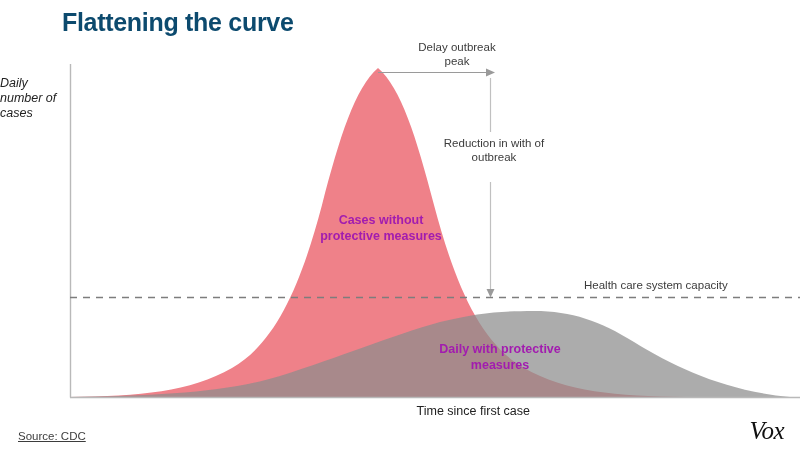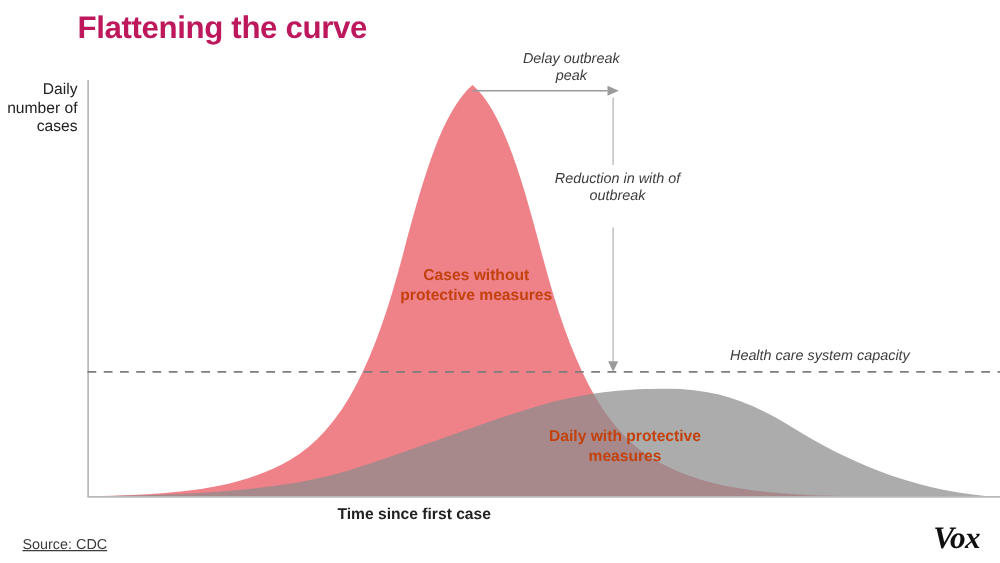--- a/index.html
+++ b/index.html
@@ -10,67 +10,66 @@
     position:relative;
     overflow:hidden;
   }
 
   #chart-title {
     position:absolute;
     left:62px; top:8px;
     font-size:25px;
     font-weight:bold;
     letter-spacing:-0.3px;
-    color:#be185d;
+    color:#0c4a6e;
     white-space:nowrap;
   }
 
   #plot { position:absolute; left:0; top:0; width:800px; height:450px; }
   #plot svg { display:block; }
 
   .axis-title {
     position:absolute;
     font-size:12.5px;
     color:#222222;
     line-height:15px;
   }
   #y-axis-title {
-    left:0px; top:64px;
+    left:0px; top:76px;
     width:62px;
-    text-align:right;
+    text-align:left;
     white-space:pre-line;
+    font-style:italic;
   }
   #x-axis-title {
     left:270px; top:404px;
     width:260px;
-    text-align:left;
-    font-weight:bold;
+    text-align:right;
   }
 
   .annot {
     position:absolute;
-    font-style:italic;
     font-size:11.5px;
     color:#3c3c3c;
     line-height:14px;
     text-align:center;
     white-space:pre-line;
   }
   #annot-delay { left:372px; top:40px; width:170px; }
   #annot-reduction { left:428px; top:136px; width:132px; }
   #annot-capacity {
     left:584px; top:278px;
     width:220px;
     text-align:left;
     font-size:11.5px;
   }
 
   .curve-label {
     position:absolute;
-    color:#c2410c;
+    color:#a21caf;
     font-weight:bold;
     font-size:12.5px;
     line-height:16px;
     text-align:center;
     white-space:pre-line;
   }
   #label-without { left:300px; top:212px; width:162px; }
   #label-with { left:410px; top:341px; width:180px; }
 
   #source {
@@ -79,21 +78,21 @@
     font-size:11.5px;
     color:#3d3d3d;
     text-decoration:underline;
   }
 
   #vox-logo {
     position:absolute;
     right:16px; top:418px;
     font-family:"Liberation Serif", serif;
     font-style:italic;
-    font-weight:bold;
+    font-weight:normal;
     font-size:25px;
     letter-spacing:-0.5px;
     color:#101010;
     line-height:25px;
   }
 </style>
 </head>
 <body>
 
 <div id="chart-title">Flattening the curve</div>

